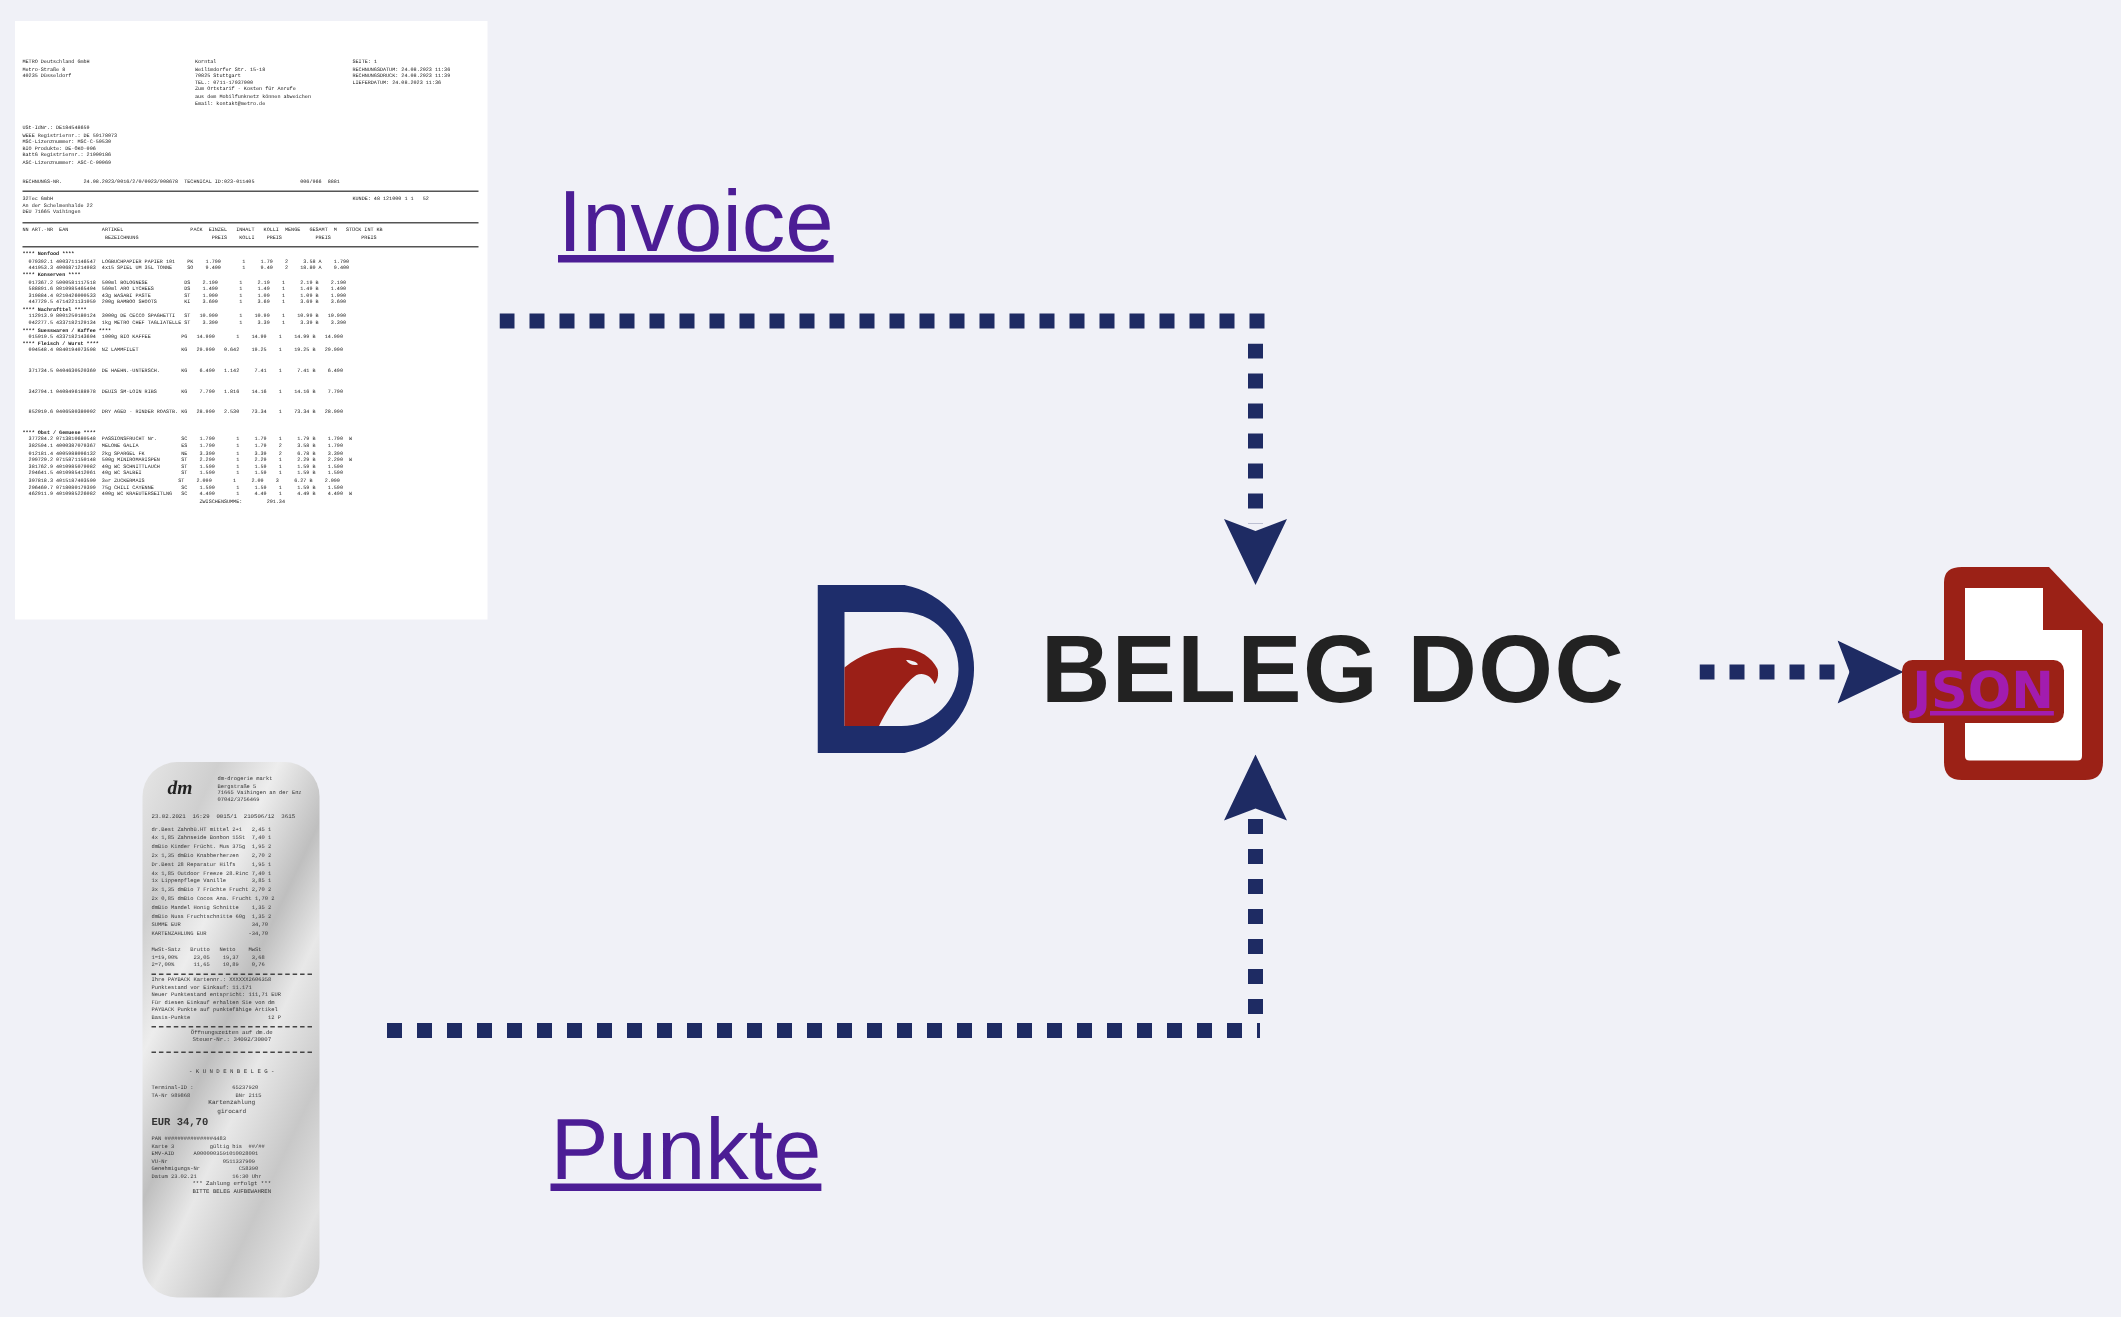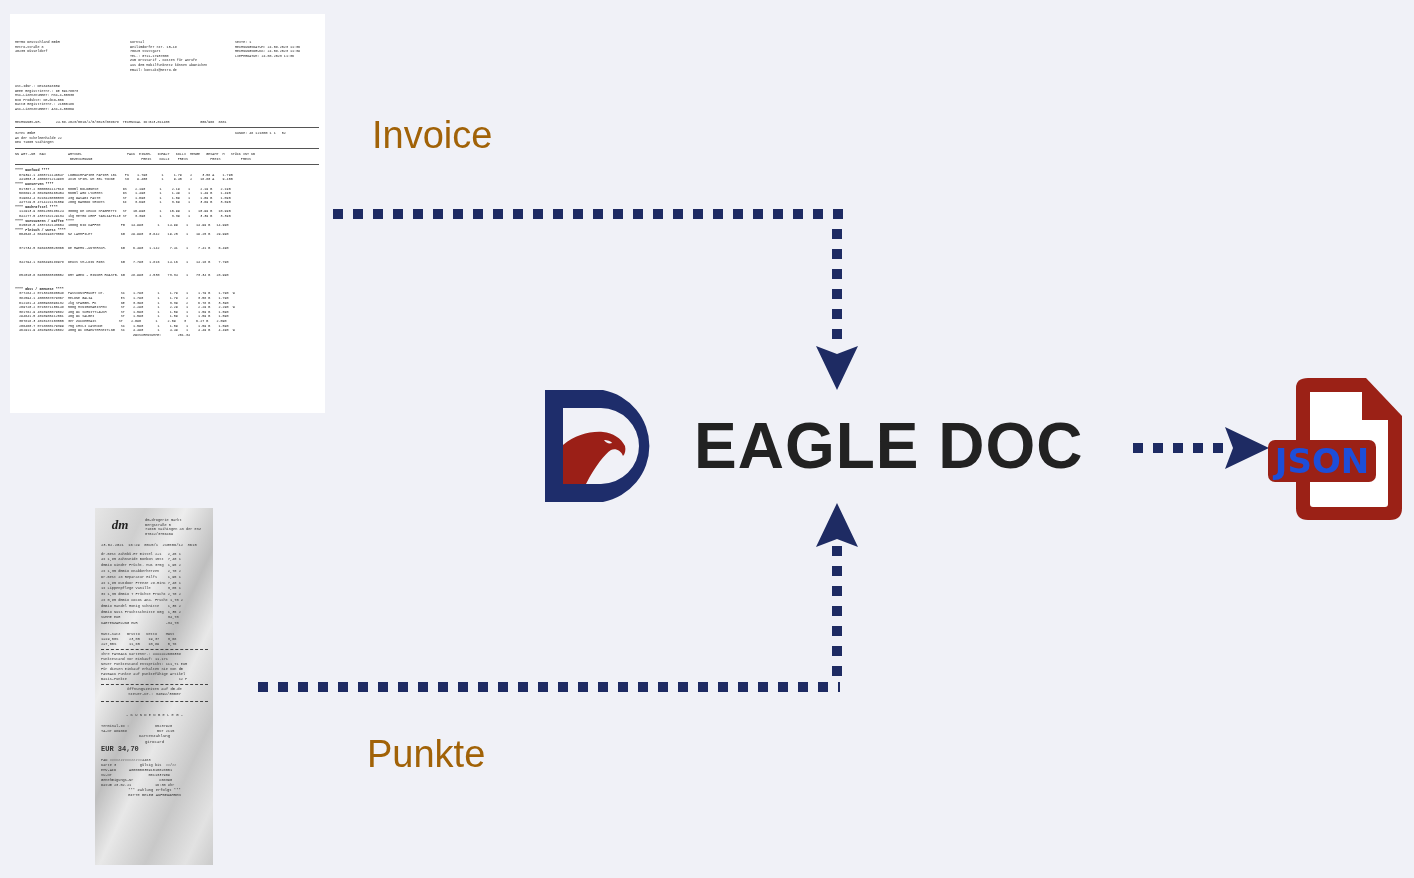--- a/index.html
+++ b/index.html
@@ -25,29 +25,29 @@
   .invoice .col3 { position: absolute; left: 220px; top: 0; }
   .invoice .hr { border-top: 0.6px solid #555; margin: 3px 0; }
   .invoice .section { font-weight: bold; }
 
   
   .receipt {
     left: 95px; top: 508px; width: 118px; height: 357px;
     background: linear-gradient(115deg, #e6e6e6 0%, #cfcfcf 18%, #ededed 32%, #bfbfbf 48%, #e8e8e8 60%, #c8c8c8 76%, #e2e2e2 90%, #cacaca 100%);
     font-family: "Liberation Mono", monospace;
     font-size: 4.2px; line-height: 6.2px; color: #333;
-    overflow: hidden; box-sizing: border-box; padding: 10px 5px 4px 6px;
+    overflow: hidden; box-sizing: border-box; padding: 10px 5px 4px 6px; border-radius: 23px;
   }
   .receipt .row { white-space: pre; display: block; }
   .receipt .dm-logo { font-family: "Liberation Serif", serif; font-style: italic; font-weight: bold; font-size: 13px; line-height: 13px; color: #222; }
   .receipt .big { font-size: 7px; line-height: 9px; font-weight: bold; text-align: left; }
   .receipt .center { text-align: center; }
 
   
-  .label { color: #a16207; font-size: 38px; font-weight: normal; }
+  .label { color: #4c1d95; font-size: 58px; font-weight: normal; text-decoration: underline; }
 
   
   .dots-h {
     height: 10px;
     background-image: linear-gradient(to right, #1e2b63 0, #1e2b63 10px, transparent 10px, transparent 20px);
     background-size: 20px 10px; background-repeat: repeat-x;
   }
   .dots-v {
     width: 10px;
     background-image: linear-gradient(to bottom, #1e2b63 0, #1e2b63 10px, transparent 10px, transparent 20px);
@@ -238,20 +238,20 @@
 <div class="abs dots-h" style="left:1133px; top:443px; width:110px;"></div>
 <svg class="abs" style="left:1225px; top:425px;" width="46" height="46" viewBox="0 0 46 46">
   <polygon points="0,2 44,23 0,44 8,23" fill="#1e2b63"></polygon>
 </svg>
 
 <svg class="abs" style="left:545px; top:390px;" width="115" height="115" viewBox="0 0 115 115">
   <path d="M0,0 L58,0 A57,57 0 0 1 58,112 L0,112 Z M18,18 L18,94 L56,94 A38,38 0 0 0 56,18 Z" fill="#1e2d6b" fill-rule="evenodd"></path>
   <path d="M18,55 C30,45 45,41 58,42 C68,43 76,48 80,56 C81,60 80,64 78,66 C76,60 70,58 66,60 C60,64 50,76 41,94 L18,94 Z" fill="#9b1f17"></path>
   <path d="M59,50 C62,50 66,51 67,53 C64,54 61,53 59,50 Z" fill="#f0f1f7"></path>
 </svg>
-<div class="abs brand-name">EAGLE DOC</div>
+<div class="abs brand-name">BELEG DOC</div>
 
 <svg class="abs" style="left:1266px; top:374px;" width="142" height="150" viewBox="0 0 142 150">
   <path d="M30,14 Q30,4 42,4 L100,4 L136,42 L136,134 Q136,146 124,146 L42,146 Q30,146 30,134 Z" fill="#9b2116"></path>
   <path d="M44,18 L96,18 L96,46 L122,46 L122,130 Q122,133 119,133 L47,133 Q44,133 44,130 Z" fill="#ffffff"></path>
   <rect x="2" y="66" width="108" height="42" rx="7" ry="7" fill="#9b2116"></rect>
 </svg>
-<div class="abs" style="left:1268px; top:440px; width:108px; height:42px; display:flex; align-items:center; justify-content:center; color:#1d4ed8; font-family:'DejaVu Sans', sans-serif; font-weight:bold; font-size:34px; letter-spacing:0px;">JSON</div>
+<div class="abs" style="left:1268px; top:440px; width:108px; height:42px; display:flex; align-items:center; justify-content:center; color:#a21caf; font-family:'DejaVu Sans', sans-serif; font-weight:bold; font-size:34px; letter-spacing:0px;text-decoration:underline;">JSON</div>
 
 </body></html>

